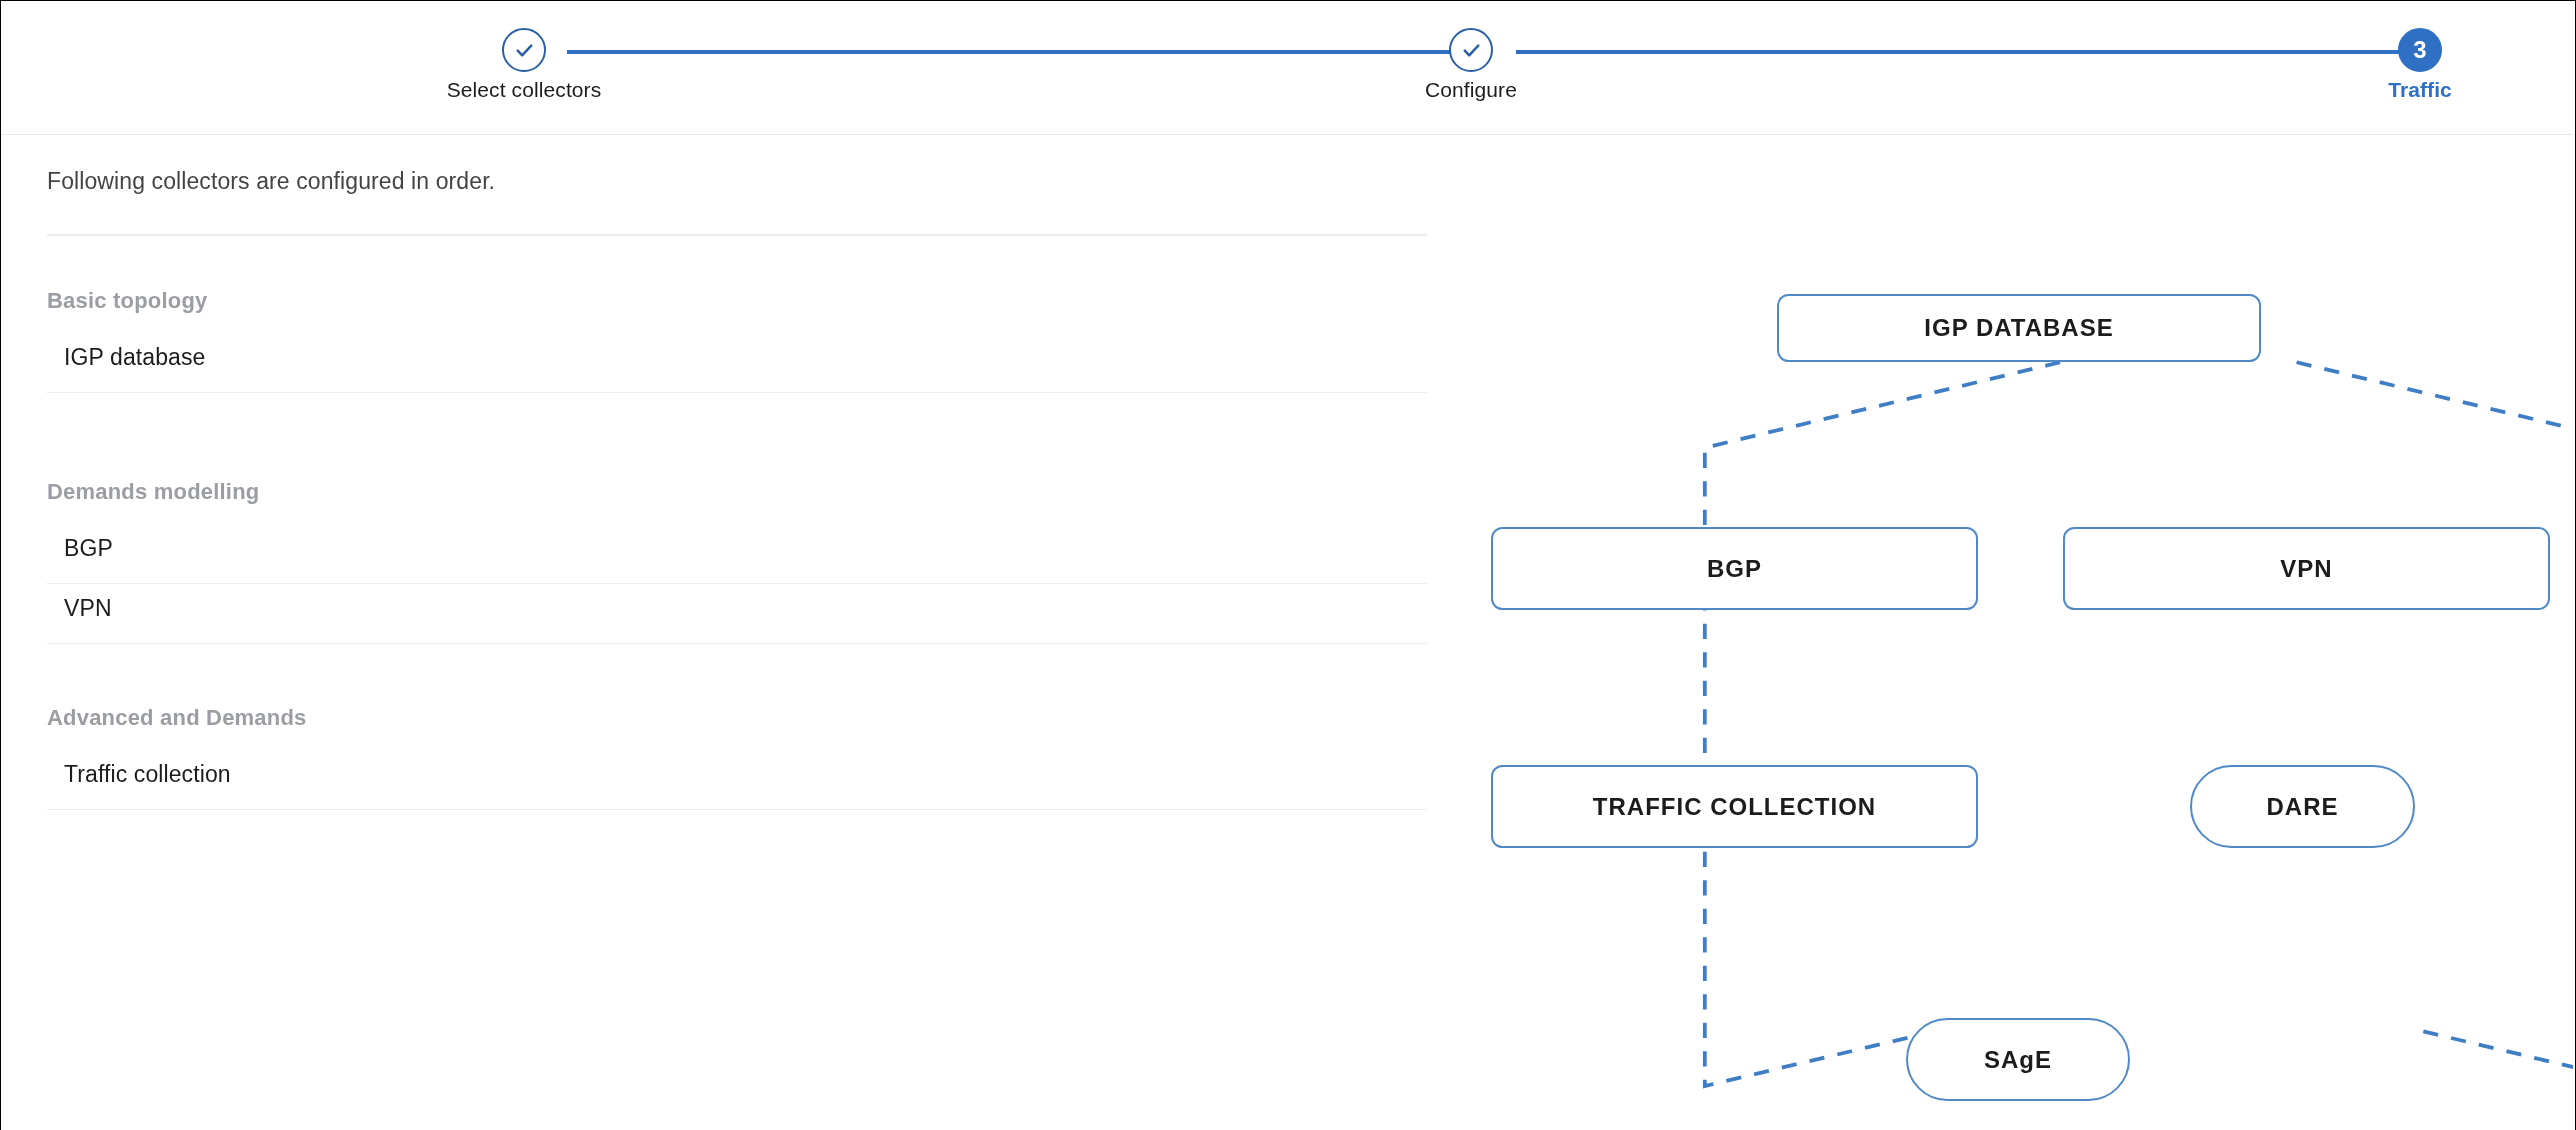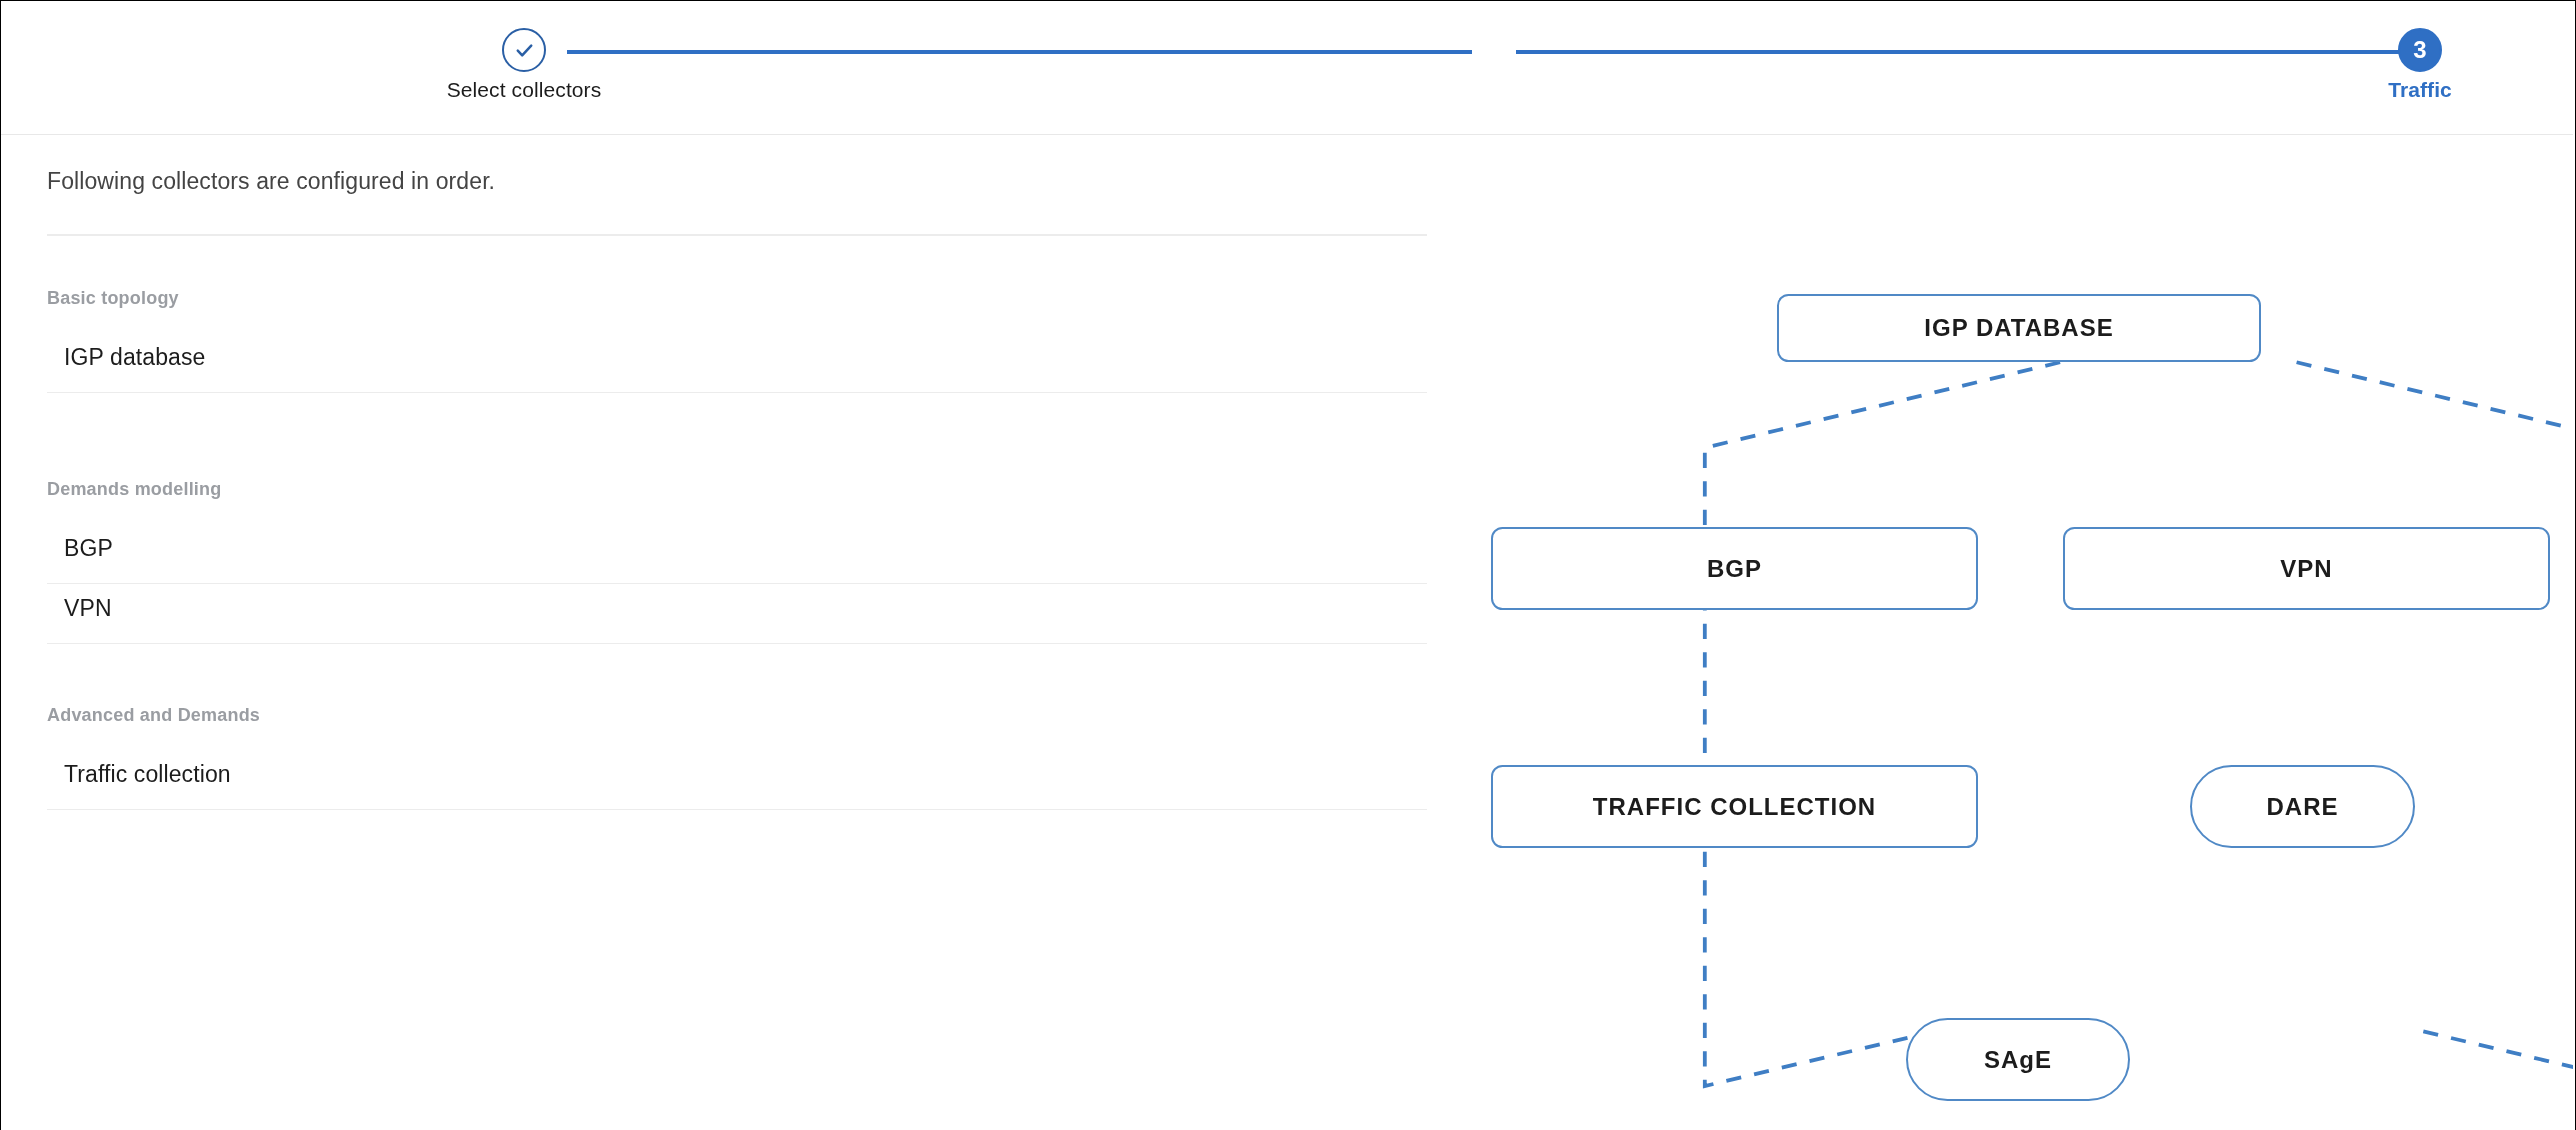--- a/index.html
+++ b/index.html
@@ -107,21 +107,21 @@
   }
   .section {
     position: absolute;
     left: 0;
     width: 1435px;
   }
   .section-title {
     position: absolute;
     left: 46px;
     top: 0;
-    font-size: 18px;
+    font-size: 22px;
     font-weight: bold;
     color: #9a9da2;
     letter-spacing: 0.2px;
   }
   .item-row {
     position: absolute;
     left: 46px;
     width: 1380px;
     height: 60px;
     border-bottom: 1.9px solid #ececec;
@@ -179,20 +179,30 @@
       <div class="step-circle done">
         <span>
           <svg width="25" height="25" viewBox="0 0 26 26">
             <path d="M6 13.2 L10.6 18 L20 8" fill="none" stroke="#2a5fa5" stroke-width="2.6" stroke-linecap="round" stroke-linejoin="round"></path>
           </svg>
         </span>
       </div>
       <div class="step-label">Select collectors</div>
     </div>
 
+    <div class="step" style="left:1356px;">
+      <div class="step-circle done">
+        <span>
+          <svg width="25" height="25" viewBox="0 0 26 26">
+            <path d="M6 13.2 L10.6 18 L20 8" fill="none" stroke="#2a5fa5" stroke-width="2.6" stroke-linecap="round" stroke-linejoin="round"></path>
+          </svg>
+        </span>
+      </div>
+      <div class="step-label">Configure</div>
+    </div>
 
     <div class="step" style="left:2305px;">
       <div class="step-circle current">
         <span>3</span>
       </div>
       <div class="step-label current-label">Traffic</div>
     </div>
   </div>
 
   <div class="left-panel">

